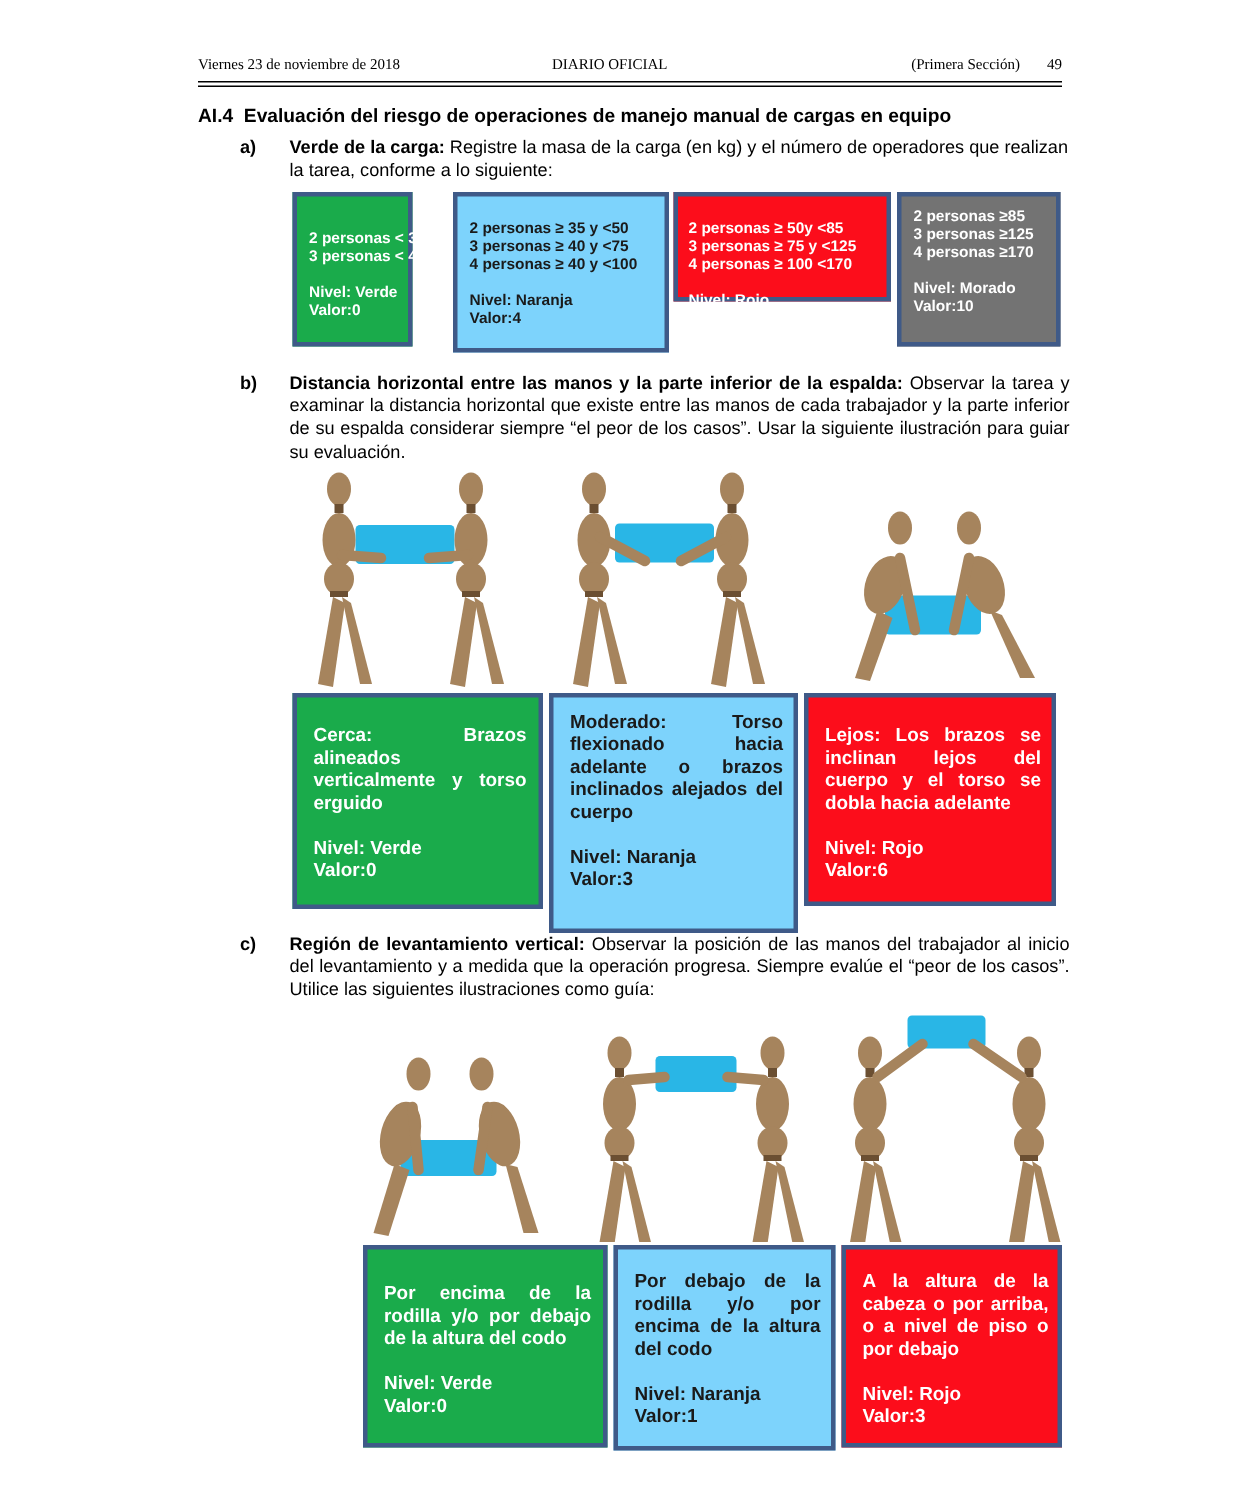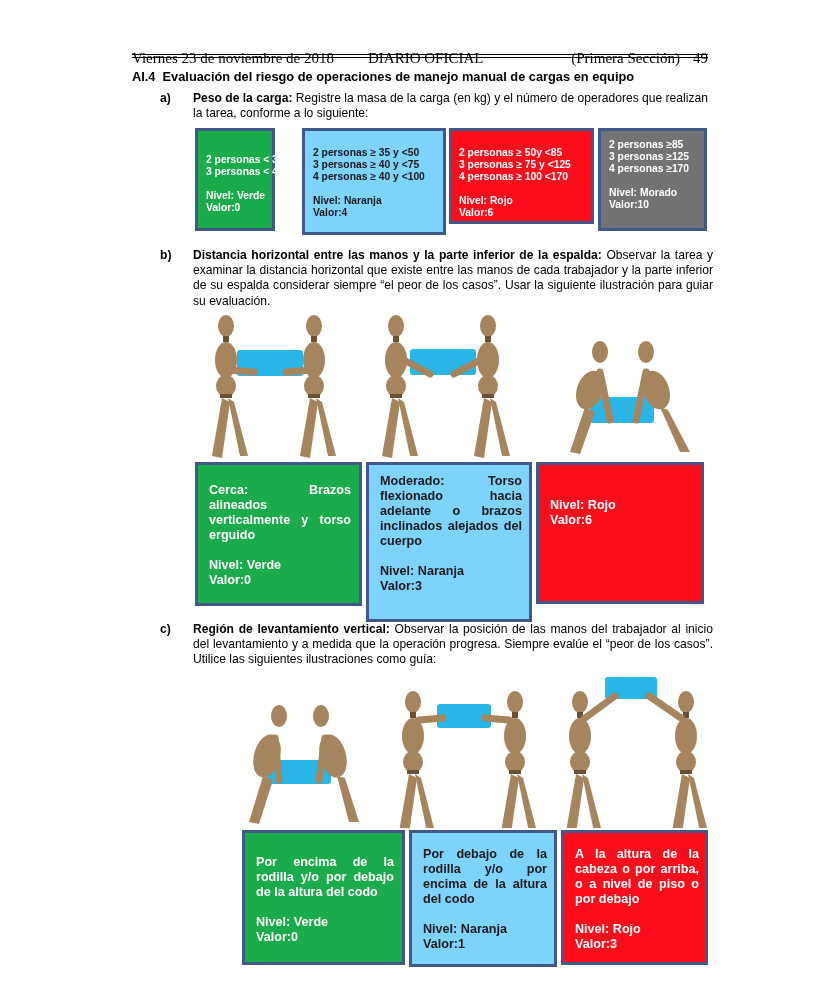--- a/index.html
+++ b/index.html
@@ -1,20 +1,20 @@
 <!DOCTYPE html>
 <html><head>
 <meta charset="utf-8">
 <style>
   * { box-sizing: border-box; margin: 0; padding: 0; }
   html, body { width: 823px; height: 999px; background: #ffffff; overflow: hidden; }
   body { position: relative; font-family: "Liberation Sans", sans-serif; color: #000; }
 
   .header { position: absolute; left: 132px; top: 38px; width: 576px; height: 18px;
-    font-family: "Liberation Serif", serif; font-size: 15px; margin-top: 12px; }
+    font-family: "Liberation Serif", serif; font-size: 10px; }
   .header span { position: absolute; top: 0; }
   .h-left { left: 0; }
   .h-center { left: 236px; }
   .h-right { right: 28px; }
   .h-page { right: 0; }
   .rule1 { position: absolute; left: 132px; top: 54px; width: 576px; height: 1px; background: #000; }
   .rule2 { position: absolute; left: 132px; top: 57px; width: 576px; height: 1px; background: #000; }
 
   .sec-title { position: absolute; left: 132px; top: 69px; font-size: 12.8px; font-weight: bold; }
   .item { position: absolute; left: 132px; width: 580px; font-size: 12.1px; line-height: 15.2px; }
@@ -46,21 +46,21 @@
   <span class="h-page">49</span>
 </div>
 <div class="rule1"></div>
 <div class="rule2"></div>
 
 <div class="sec-title" style="white-space:pre">AI.4  Evaluación del riesgo de operaciones de manejo manual de cargas en equipo</div>
 
 <div class="item" style="top:91px;height:32px">
   <span class="letter">a)</span>
   <div class="body" style="text-align:left">
-    <b>Peso de la carga:</b><span> Registre la masa de la carga (en kg) y el número de operadores que realizan la tarea, conforme a lo siguiente:</span>
+    <b>Verde de la carga:</b><span> Registre la masa de la carga (en kg) y el número de operadores que realizan la tarea, conforme a lo siguiente:</span>
   </div>
 </div>
 
 <div class="box green" style="left:195px;top:128px;width:80px;height:103px">
   <div class="txt" style="left:8px;top:23px">
     <span class="line">2 personas &lt; 35</span>
     <span class="line">3 personas &lt; 40</span>
     <span class="line">&nbsp;</span>
     <span class="line">Nivel: Verde</span>
     <span class="line">Valor:0</span>
@@ -69,21 +69,21 @@
 <div class="box orange" style="left:302px;top:128px;width:144px;height:107px">
   <div class="txt" style="left:8px;top:16px">
     <span class="line">2 personas ≥ 35 y &lt;50</span>
     <span class="line">3 personas ≥ 40 y &lt;75</span>
     <span class="line">4 personas ≥ 40 y &lt;100</span>
     <span class="line">&nbsp;</span>
     <span class="line">Nivel: Naranja</span>
     <span class="line">Valor:4</span>
   </div>
 </div>
-<div class="box red" style="left:449px;top:128px;width:145px;height:96px">
+<div class="box red" style="left:449px;top:128px;width:145px;height:73px">
   <div class="txt" style="left:7px;top:16px">
     <span class="line">2 personas ≥ 50y &lt;85</span>
     <span class="line">3 personas ≥ 75 y &lt;125</span>
     <span class="line">4 personas ≥ 100 &lt;170</span>
     <span class="line">&nbsp;</span>
     <span class="line">Nivel: Rojo</span>
     <span class="line">Valor:6</span>
   </div>
 </div>
 <div class="box purple" style="left:598px;top:128px;width:109px;height:103px">
@@ -151,20 +151,21 @@
 <div class="box orange big" style="left:366px;top:462px;width:166px;height:160px">
   <div class="txt" style="left:11px;top:9px;width:142px">
     <span class="desc">Moderado: Torso flexionado hacia adelante o brazos inclinados alejados del cuerpo</span>
     <span class="line">&nbsp;</span>
     <span class="line">Nivel: Naranja</span>
     <span class="line">Valor:3</span>
   </div>
 </div>
 <div class="box red big" style="left:536px;top:462px;width:168px;height:142px">
   <div class="txt" style="left:11px;top:18px;width:144px">
+    <span class="desc">Lejos: Los brazos se inclinan lejos del cuerpo y el torso se dobla hacia adelante</span>
     <span class="line">&nbsp;</span>
     <span class="line">Nivel: Rojo</span>
     <span class="line">Valor:6</span>
   </div>
 </div>
 
 <div class="item" style="top:622px;height:47px">
   <span class="letter">c)</span>
   <div class="body">
     <b>Región de levantamiento vertical:</b><span> Observar la posición de las manos del trabajador al inicio del levantamiento y a medida que la operación progresa. Siempre evalúe el “peor de los casos”. Utilice las siguientes ilustraciones como guía:</span>

